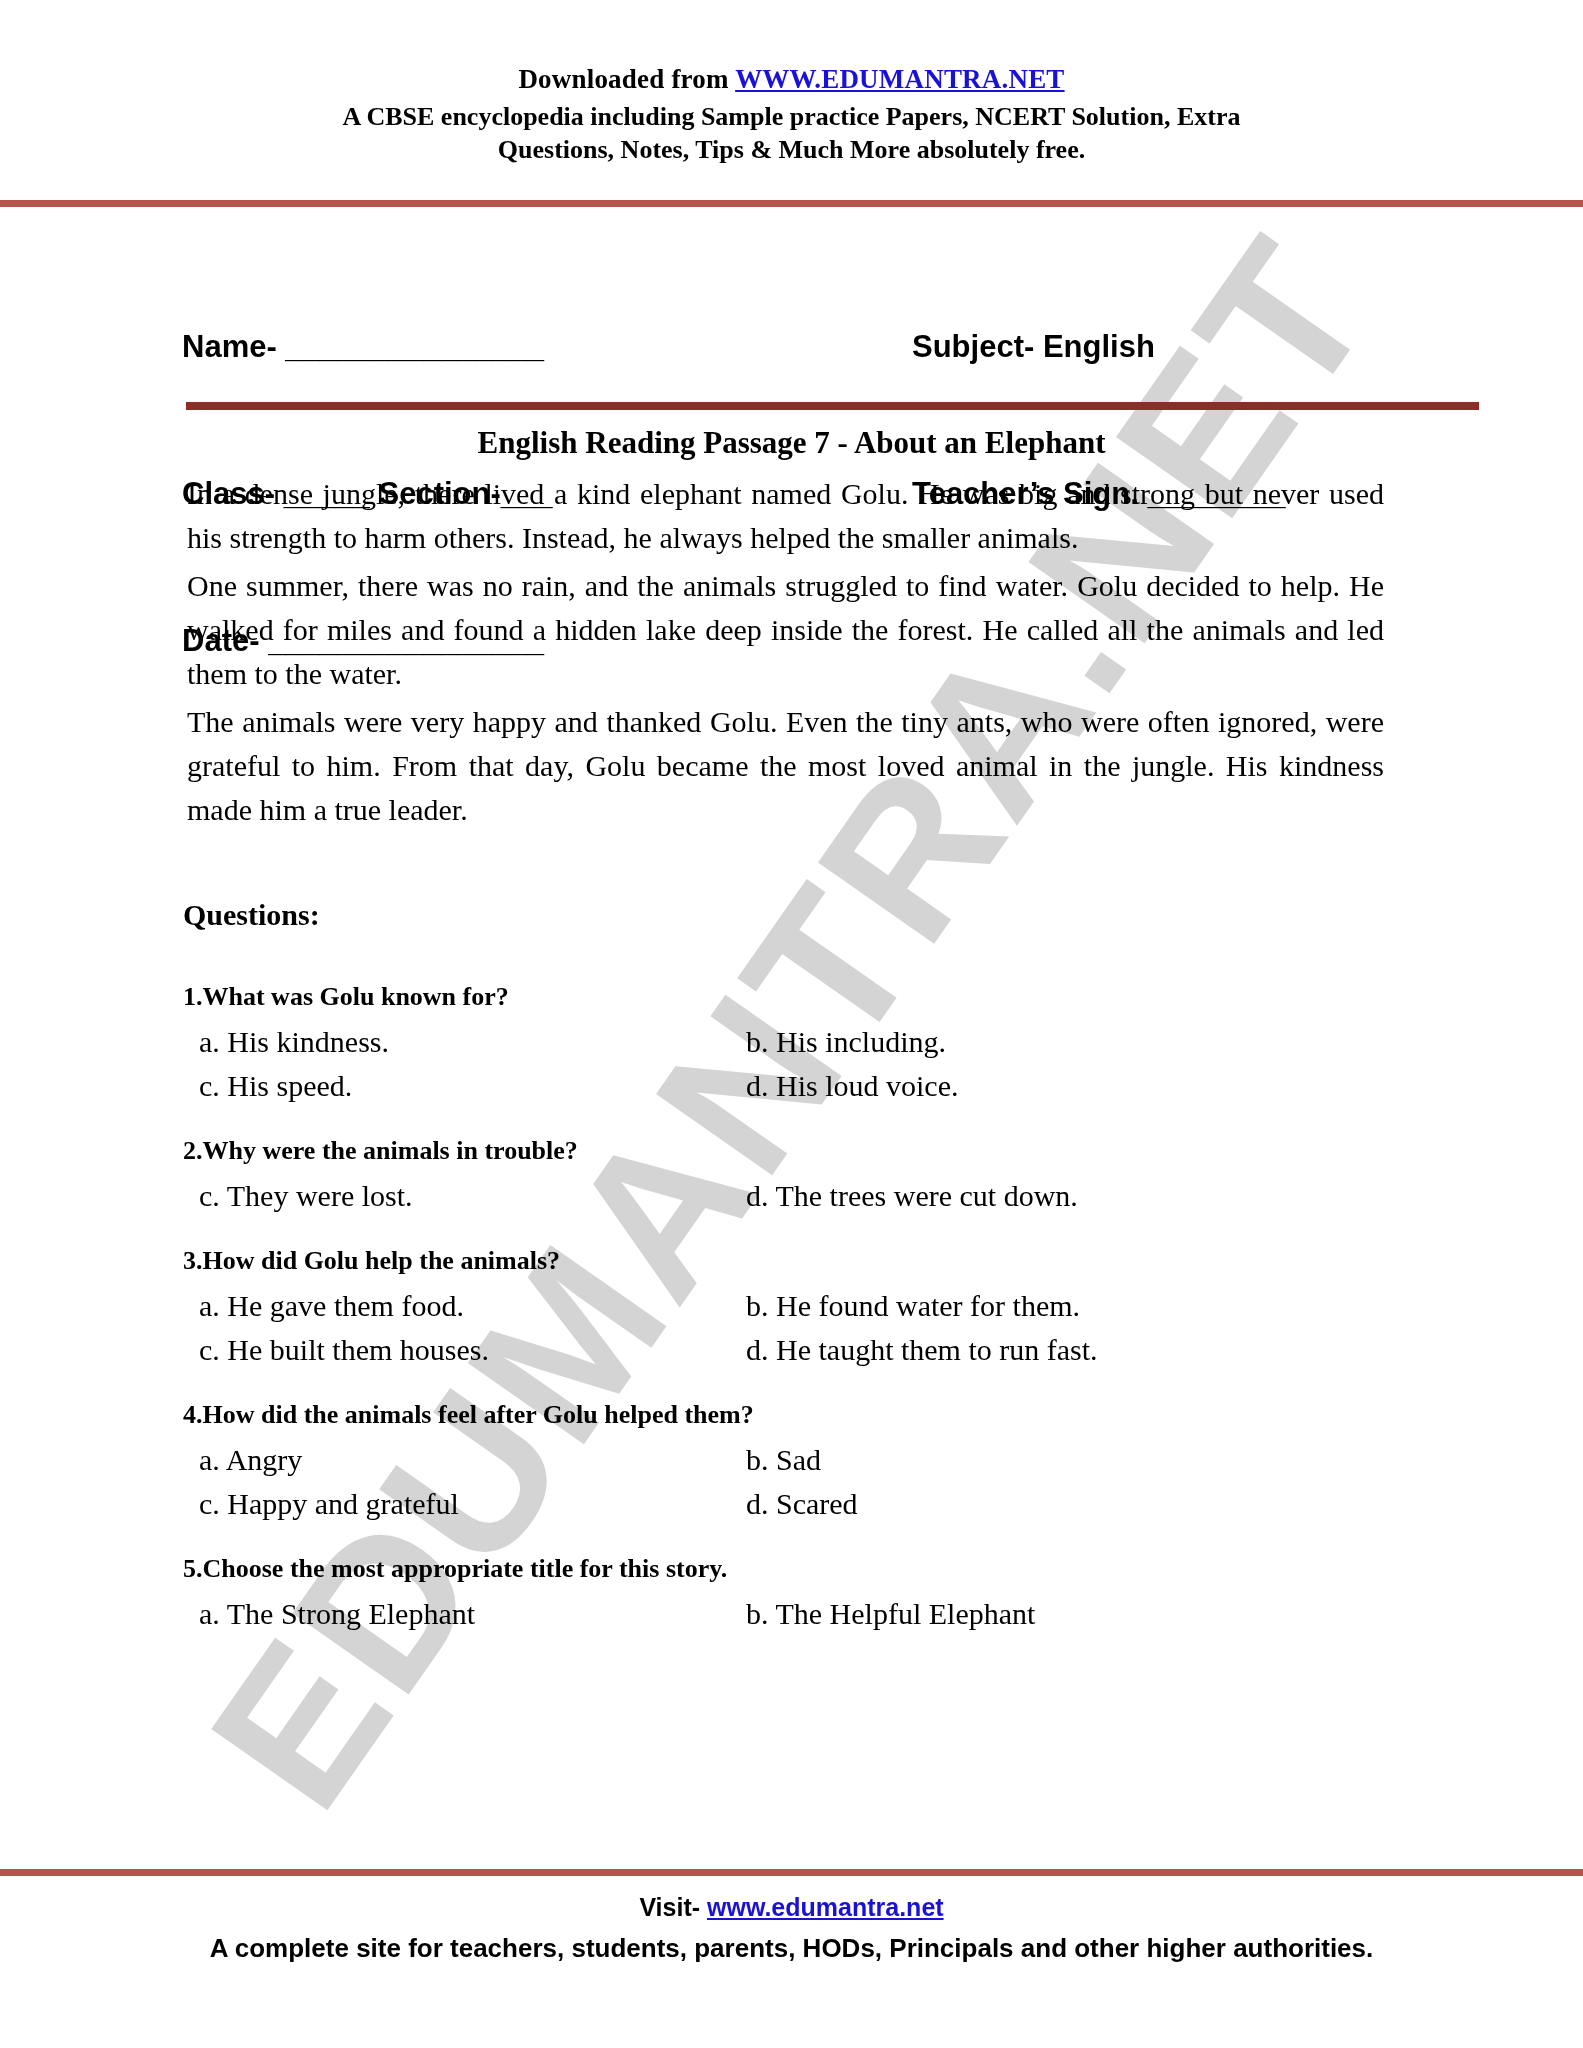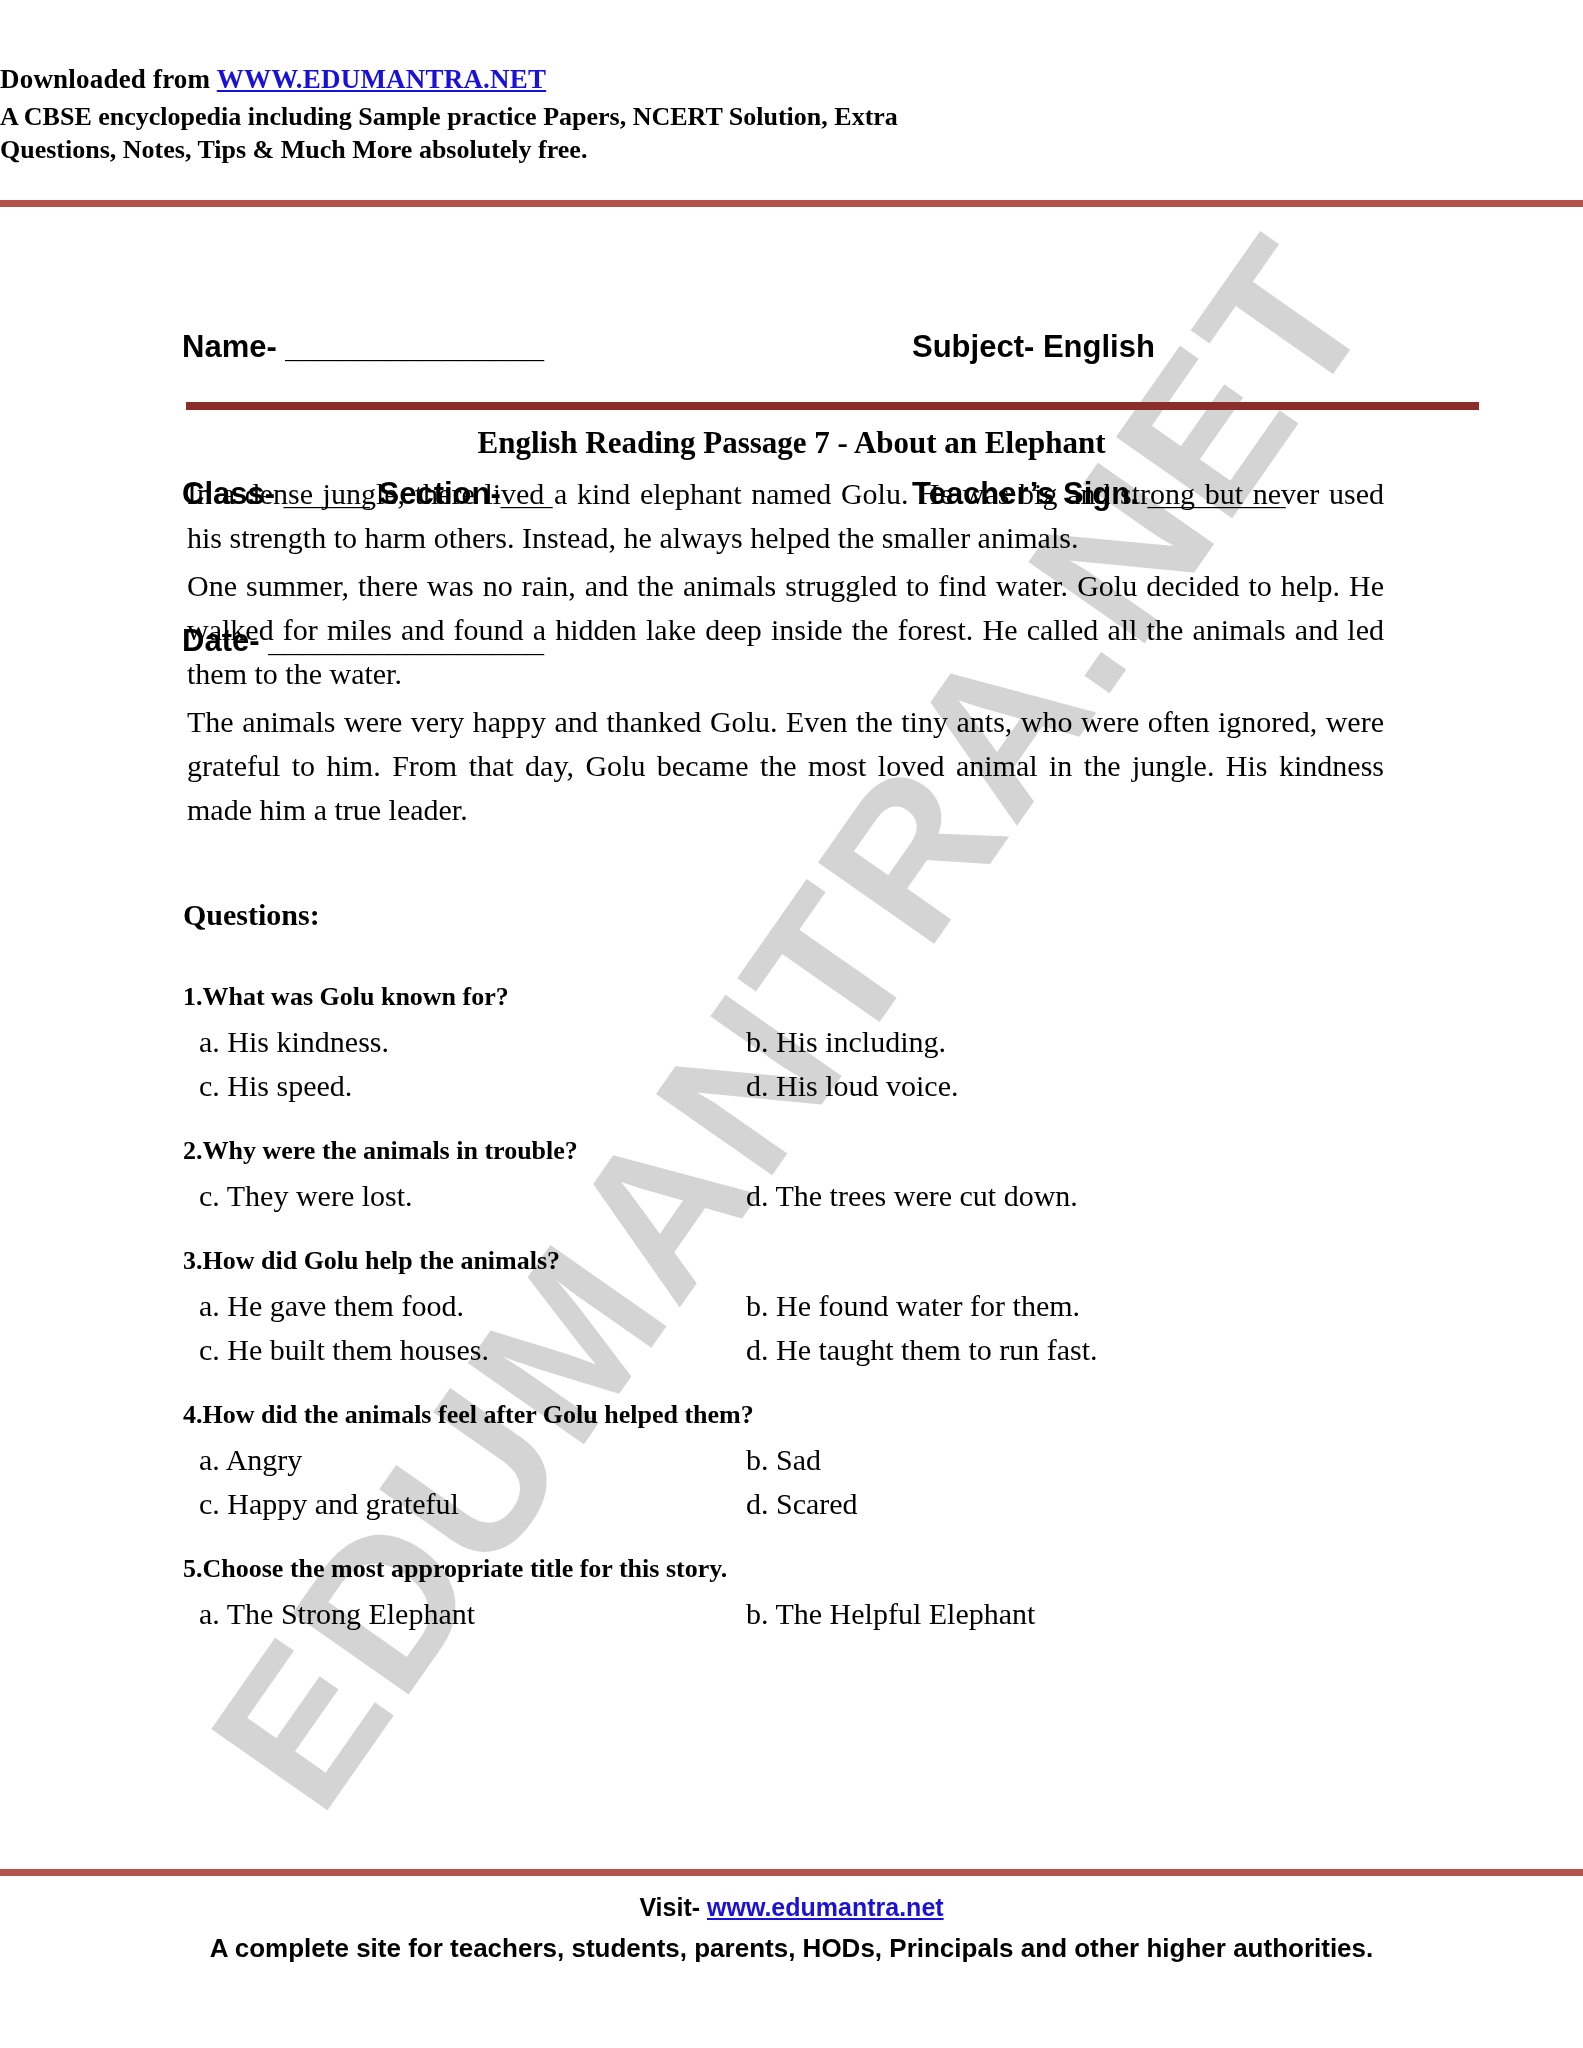--- a/index.html
+++ b/index.html
@@ -43,20 +43,21 @@
   
   #page {
     position: relative;
     z-index: 1;
     width: 1583px;
     height: 2048px;
   }
 
   
   .banner {
+    text-align: center;
     font-family: "Liberation Serif", "DejaVu Serif", serif;
     font-weight: bold;
     padding-top: 62px;
   }
   .banner-line1 {
     font-size: 27px;
     line-height: 34px;
     letter-spacing: 0.2px;
   }
   .banner-link {

